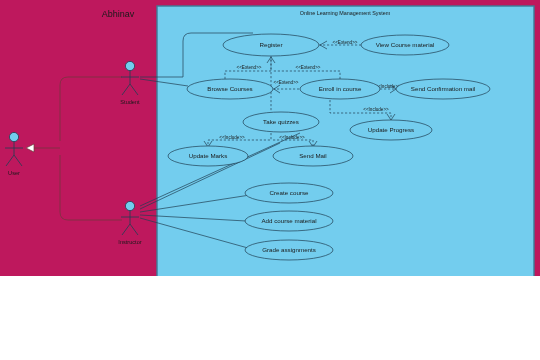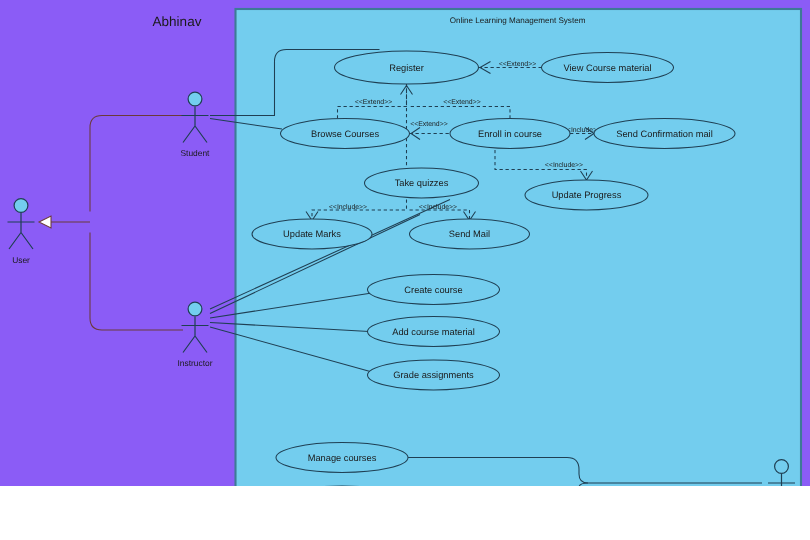--- a/index.html
+++ b/index.html
@@ -3,22 +3,22 @@
 <meta charset="utf-8">
 <style>
   html, body {
     margin: 0;
     padding: 0;
     background: #ffffff;
   }
   #canvas {
     position: relative;
     width: 540px;
-    height: 324px;
-    background: #8b5cf6;
+    height: 276px;
+    background: #be185d;
     font-family: "Liberation Sans", sans-serif;
     overflow: hidden;
     text-decoration: underline;
   }
   #diagram-svg {
     position: absolute;
     left: 0;
     top: 0;
   }
   .uc-label {

